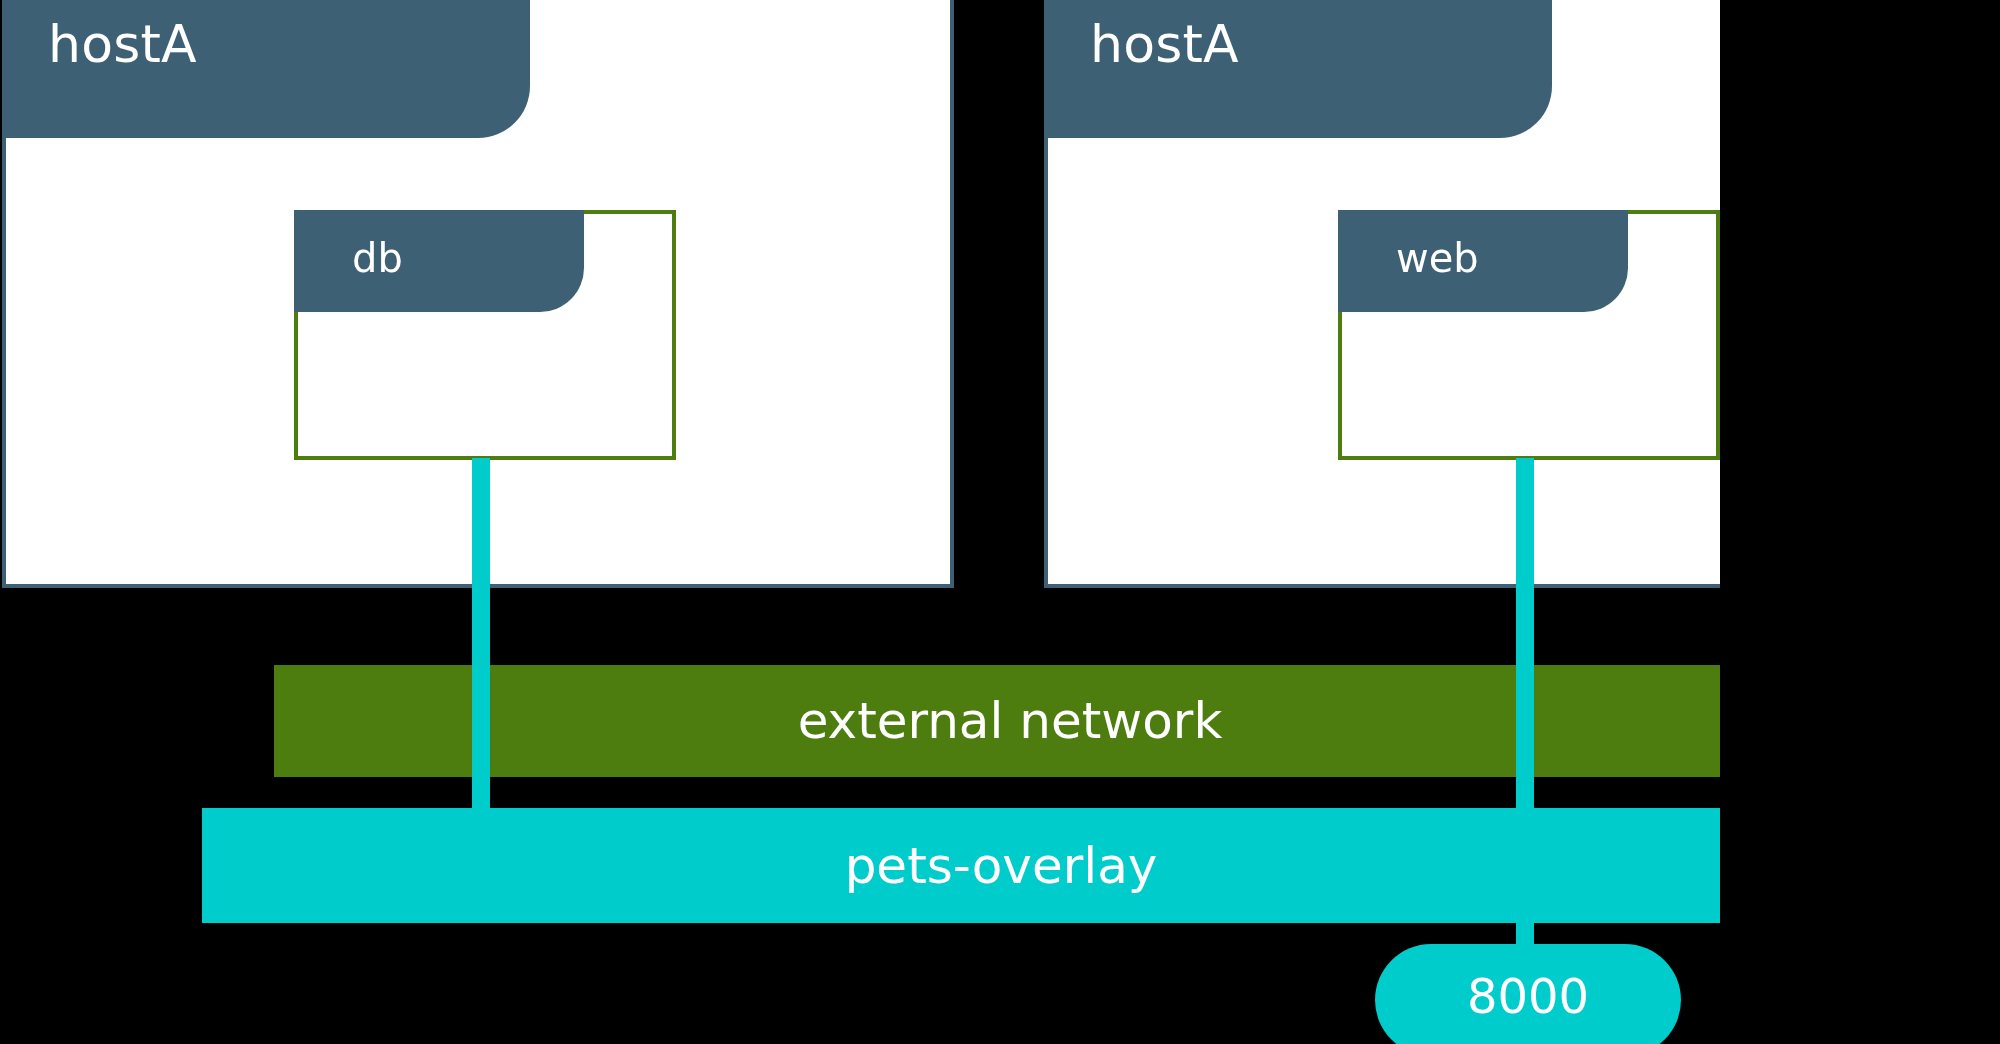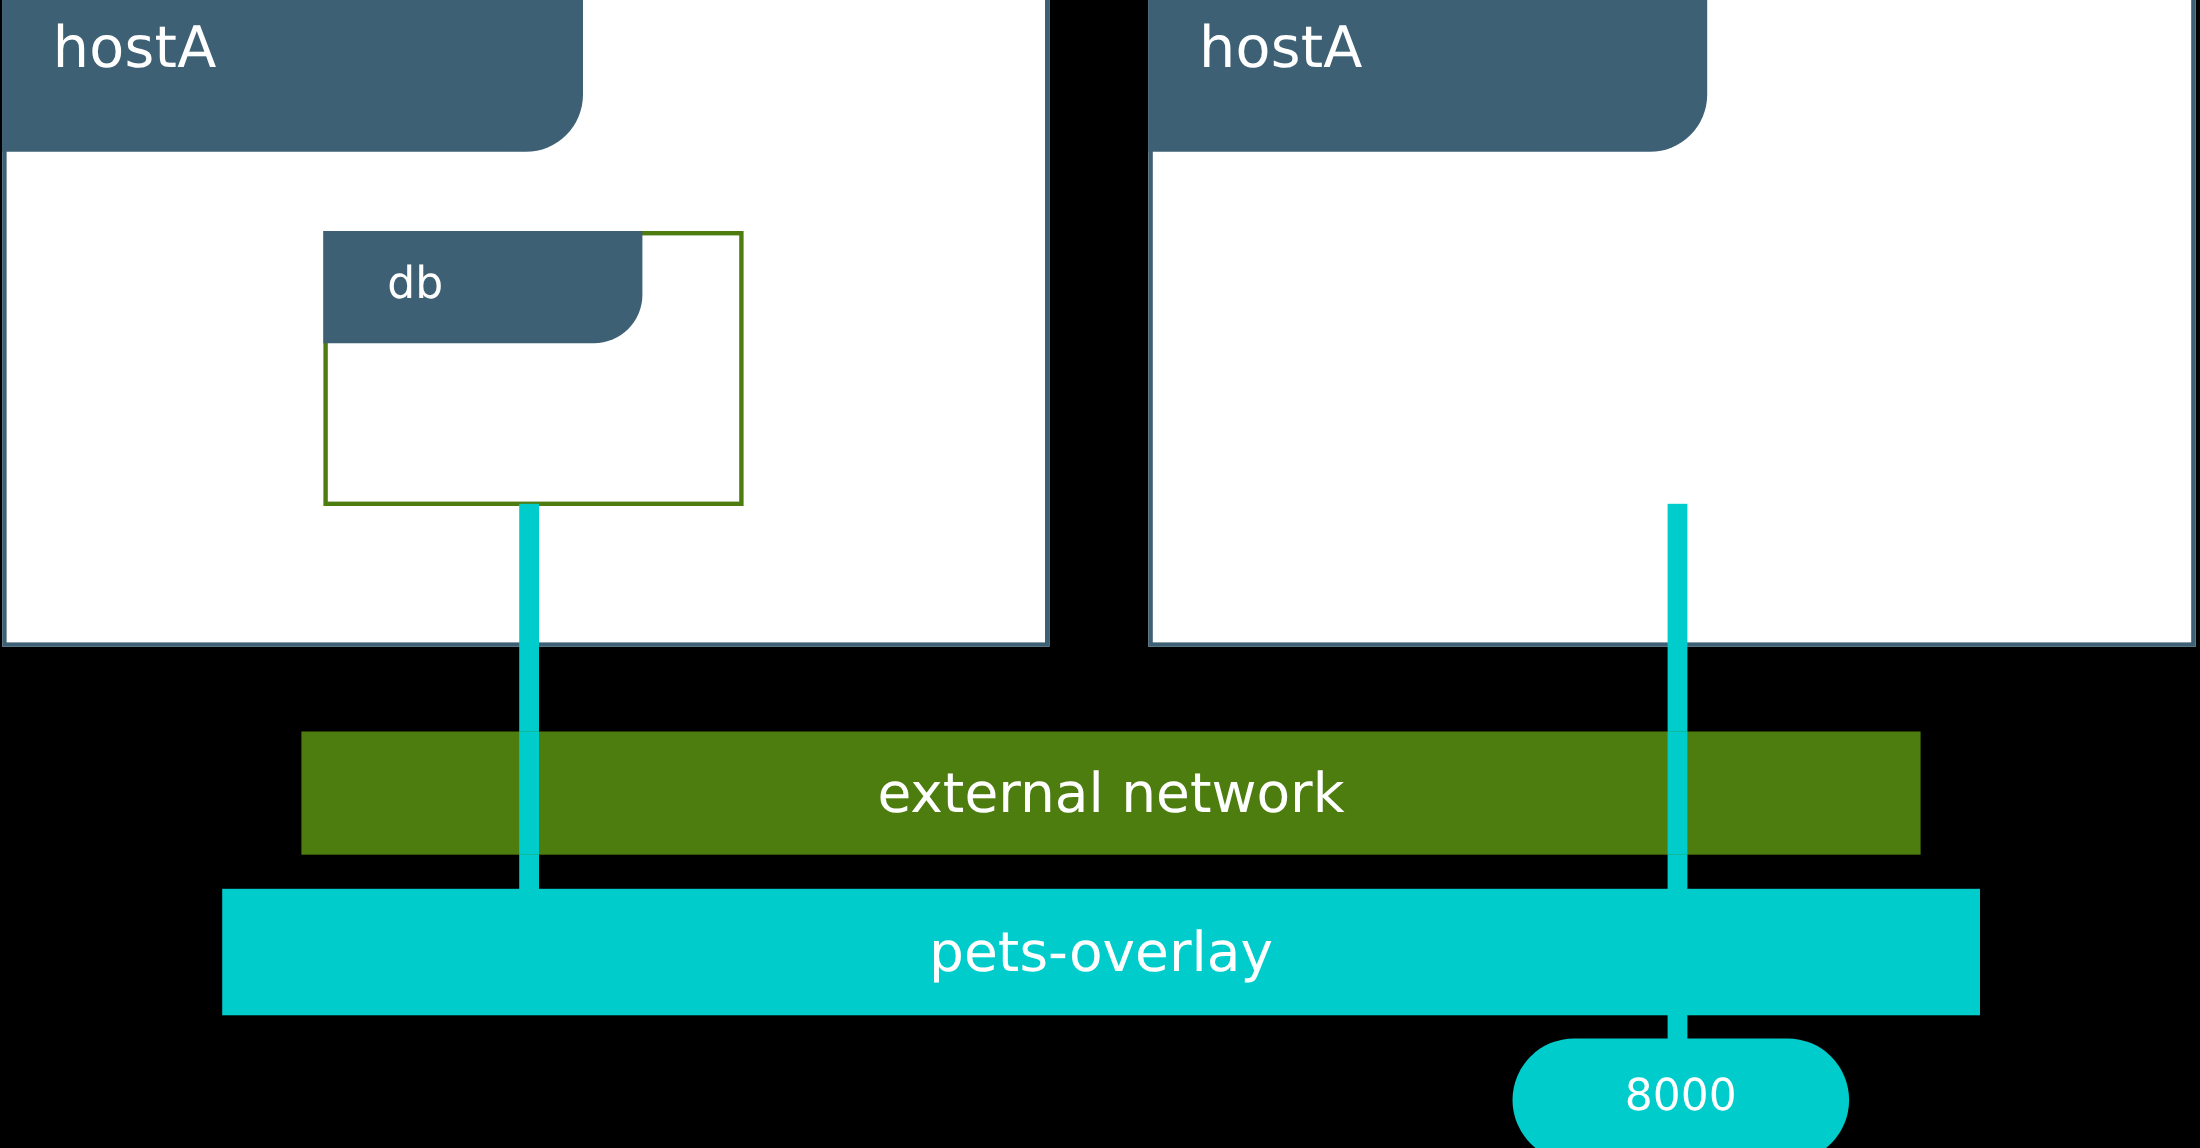--- a/index.html
+++ b/index.html
@@ -6,21 +6,21 @@
   html, body {
     margin: 0;
     padding: 0;
     background: #000000;
   }
   body {
     font-family: "DejaVu Sans", "Liberation Sans", sans-serif;
   }
   #stage {
     position: relative;
-    width: 2000px;
+    width: 1720px;
     height: 1044px;
     background: #000000;
     overflow: hidden;
   }
 
   
   .host {
     position: absolute;
     background: #ffffff;
     border: 4px solid #3d6075;
@@ -98,21 +98,21 @@
     position: absolute;
     background: #00cccc;
     border-radius: 56px;
     display: flex;
     align-items: center;
     justify-content: center;
     box-sizing: border-box;
   }
   .port-label {
     color: #ffffff;
-    font-size: 40px;
+    font-size: 48px;
     line-height: 1;
     white-space: nowrap;
     position: relative;
     top: -4px;
   }
 </style>
 </head>
 <body>
 
 <div id="stage">
@@ -124,20 +124,24 @@
     <div class="service" style="left:288px; top:212px; width:382px; height:250px;">
       <div class="service-header" style="width:290px; height:102px;"></div>
       <div class="service-title">db</div>
     </div>
   </div>
 
   <div class="host" style="left:1044px; top:-6px; width:952px; height:594px;">
     <div class="host-header" style="width:508px; height:144px;"></div>
     <div class="host-title">hostA</div>
 
+    <div class="service" style="left:290px; top:212px; width:382px; height:250px;">
+      <div class="service-header" style="width:290px; height:102px;"></div>
+      <div class="service-title">web</div>
+    </div>
   </div>
 
   <div class="link" style="left:472px; top:458px; width:18px; height:360px;"></div>
   <div class="link" style="left:1516px; top:458px; width:18px; height:360px;"></div>
 
   <div class="netbar external" style="left:274px; top:665px; width:1472px; height:112px;">
     <span class="netbar-label">external network</span>
   </div>
 
   <div class="link" style="left:472px; top:665px; width:18px; height:112px;"></div>

